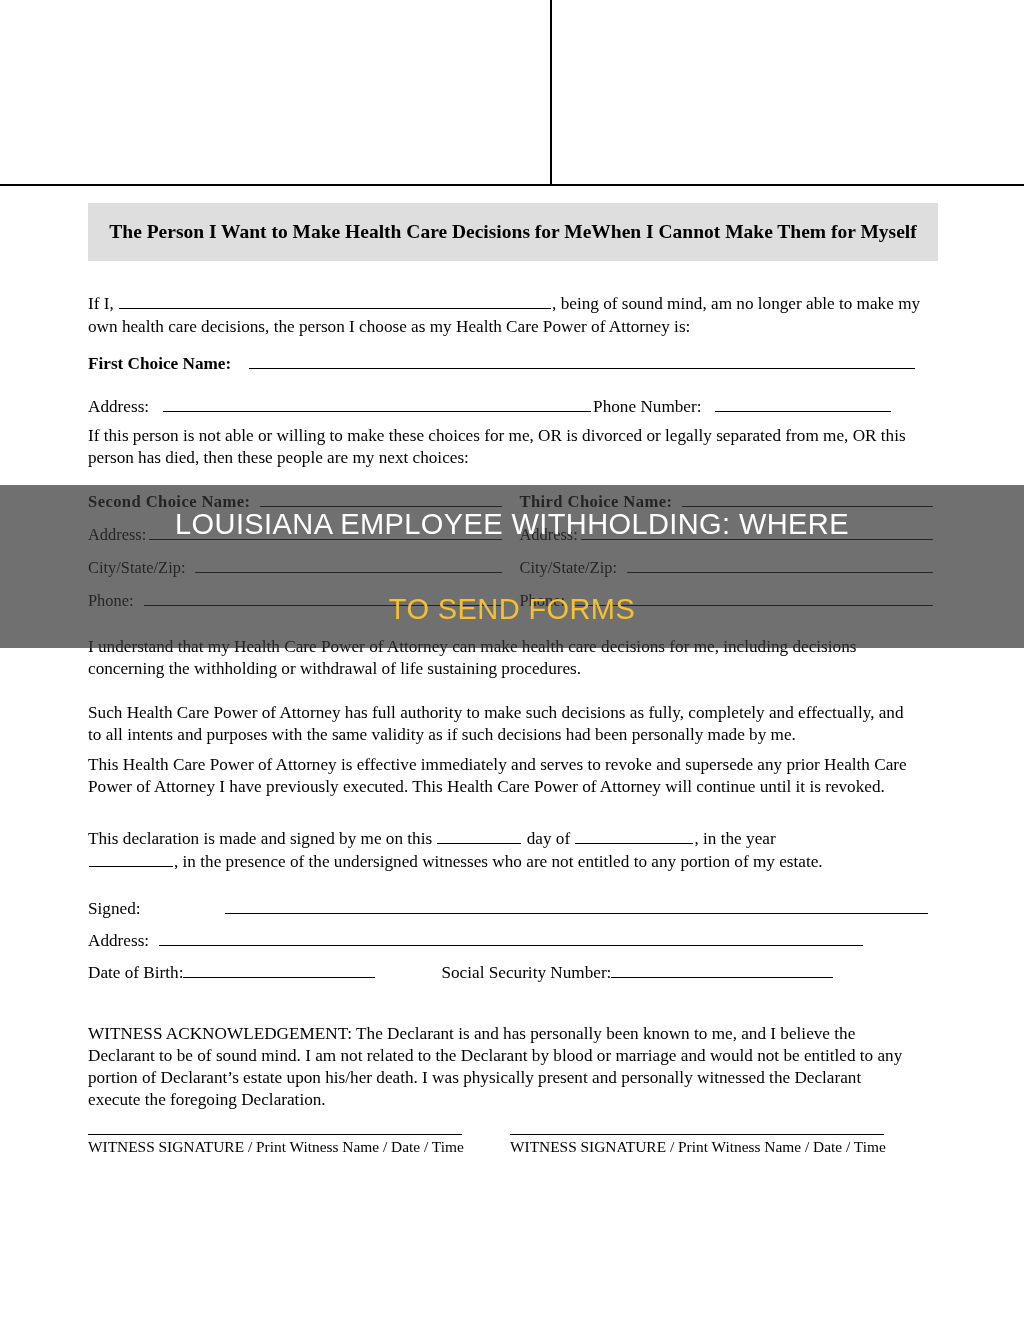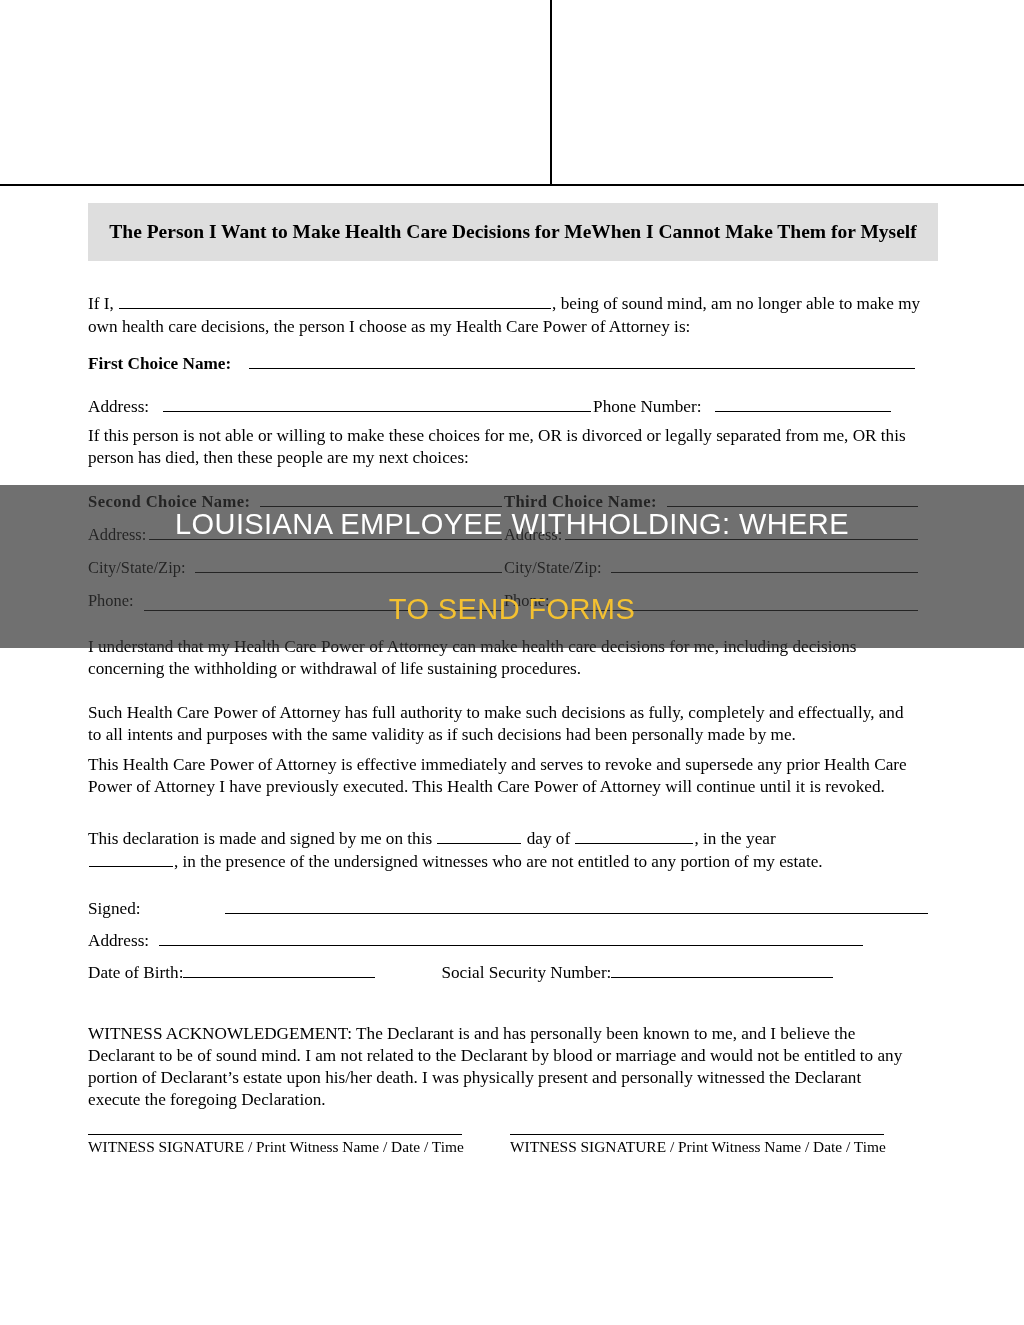--- a/index.html
+++ b/index.html
@@ -115,31 +115,31 @@
     height: 0.92em;
     margin-left: 2px;
   }
 
   
   .choices {
     position: absolute;
     left: 88px; top: 492px;
     width: 845px;
     display: flex;
-    gap: 2px;
+    gap: 18px;
   }
   .choice-col { width: 414px; }
   .choice-col .crow {
     display: flex;
     align-items: baseline;
     font-size: 16.4px;
     white-space: nowrap;
     margin-bottom: 13px;
   }
-  .choice-col .crow:last-child { margin-bottom: 13px; align-items: flex-end; }
+  .choice-col .crow:last-child { margin-bottom: 13px; }
   .choice-col .crow .lbl { flex: 0 0 auto; }
   .choice-col .crow .lbl.b {
     font-weight: bold;
     font-size: 16.6px;
     letter-spacing: 0.4px;
   }
   .choice-col .crow .line {
     flex: 1 1 auto;
     border-bottom: 1.2px solid #000;
     height: 0.9em;

